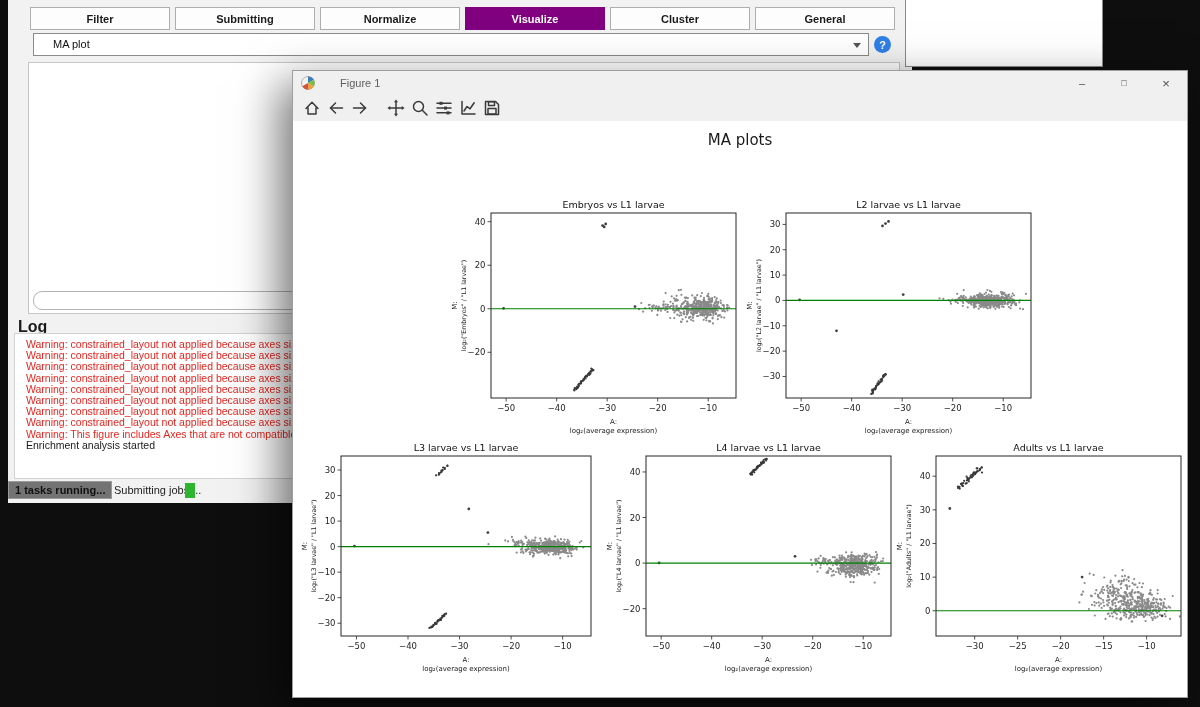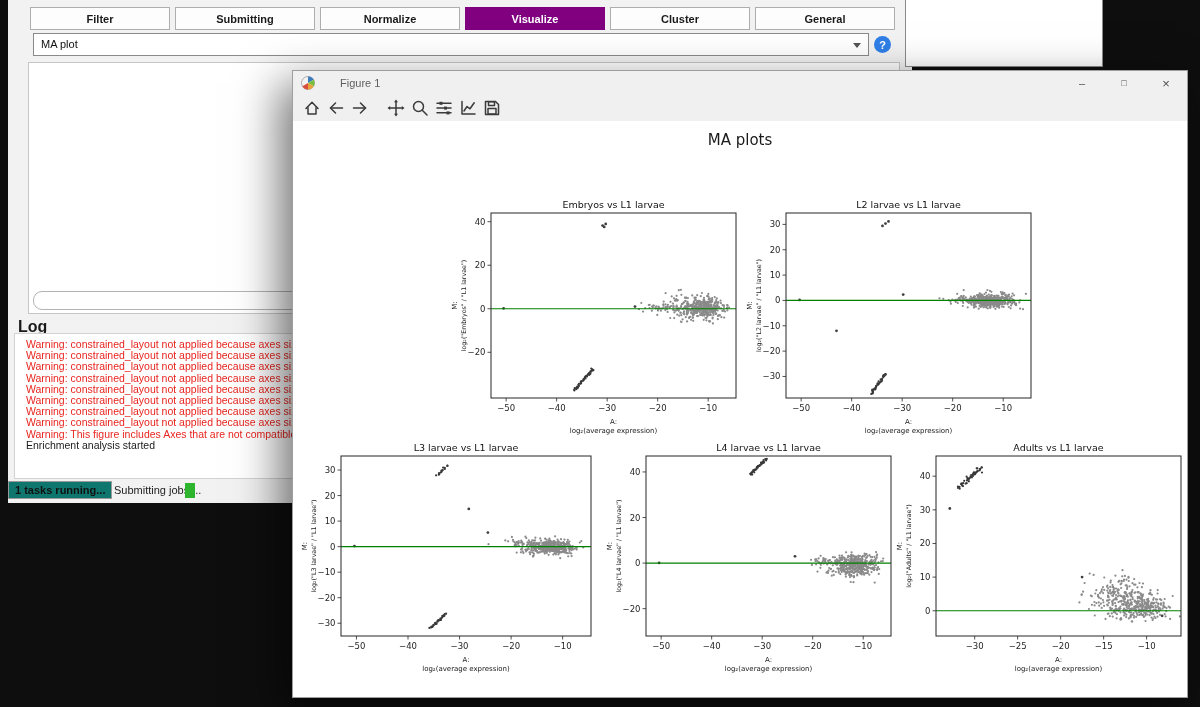--- a/index.html
+++ b/index.html
@@ -13,39 +13,39 @@
     background:#ffffff;border:1px solid #8a8a8a;border-top:none;z-index:2;}
   
   .app-window{position:absolute;left:8px;top:0;width:904px;height:503px;
     background:#f2f2f2;z-index:1;}
   .btn-row{position:absolute;left:22px;top:7px;display:flex;gap:5px;}
   .app-btn{width:140px;height:23px;background:#fdfdfd;border:1px solid #aeaeae;
     font-weight:bold;font-size:11px;color:#1a1a1a;display:flex;align-items:center;justify-content:center;
     box-sizing:border-box;cursor:default;}
   .app-btn.active{background:var(--accent);border-color:var(--accent);color:#fff;}
   .dropdown{position:absolute;left:25px;top:33px;width:836px;height:23px;background:#fff;
-    border:1px solid #8a8a8a;box-sizing:border-box;}
+    border:1px solid #8a8a8a;box-sizing:border-box;padding-left:12px;}
   .dd-value{font-size:11px;color:#111;line-height:21px;padding-left:7px;}
   .dd-chevron{position:absolute;right:7px;top:9px;width:0;height:0;
     border-left:4px solid transparent;border-right:4px solid transparent;border-top:5px solid #555;}
   .help-circle{position:absolute;left:866px;top:36px;width:17px;height:17px;border-radius:50%;
     background:var(--help);color:#fff;font-size:11px;font-weight:bold;display:flex;align-items:center;justify-content:center;}
   .main-panel{position:absolute;left:20px;top:62px;width:872px;height:252px;background:#fff;
     border:1px solid #c6c6c6;box-sizing:border-box;}
   .hscroll{position:absolute;left:25px;top:291px;width:860px;height:19px;background:#fff;
     border:1px solid #b3b3b3;border-radius:9px;box-sizing:border-box;}
   .log-title{position:absolute;left:10px;top:318px;font-size:16px;font-weight:bold;color:#1a1a1a;}
   .log-panel{position:absolute;left:6px;top:333px;width:890px;height:146px;background:#fff;
     border:1px solid #d2d2d2;box-sizing:border-box;padding:5px 0 0 11px;overflow:hidden;}
   .log-line{font-size:10.5px;line-height:11.2px;white-space:nowrap;}
   .log-line.warning{color:var(--warn);}
   .log-line.info{color:#1a1a1a;}
   .status-bar{position:absolute;left:0;top:481px;width:904px;height:20px;}
   .status-tasks{position:absolute;left:0;top:0;height:18px;border:1px solid #9a9a9a;
-    font-size:11px;font-weight:bold;color:#111;padding:0 6px;display:flex;align-items:center;background:#0f766e;box-sizing:border-box;text-align:center;}
+    font-size:11px;font-weight:bold;color:#111;padding:0 6px;display:flex;align-items:center;background:#737373;box-sizing:border-box;text-align:center;}
   .status-msg{position:absolute;left:101px;top:0;height:18px;font-size:11px;color:#222;display:flex;align-items:center;padding:0 5px;}
   .status-progress{position:absolute;left:177px;top:2px;width:10px;height:15px;background:var(--green);}
   
   .figure-window{position:absolute;left:292px;top:70px;width:894px;height:626px;background:#fff;
     border:1px solid #9e9e9e;box-sizing:content-box;z-index:5;
     box-shadow:-12px 14px 42px rgba(0,0,0,0.55);}
   .fig-titlebar{position:absolute;left:0;top:0;width:894px;height:24px;background:#f0f0f0;
     display:flex;align-items:center;}
   .fig-icon{margin-left:8px;width:14px;height:14px;flex:0 0 auto;}
   .fig-title{margin-left:25px;font-size:11px;color:#5f5f5f;flex:1;}

